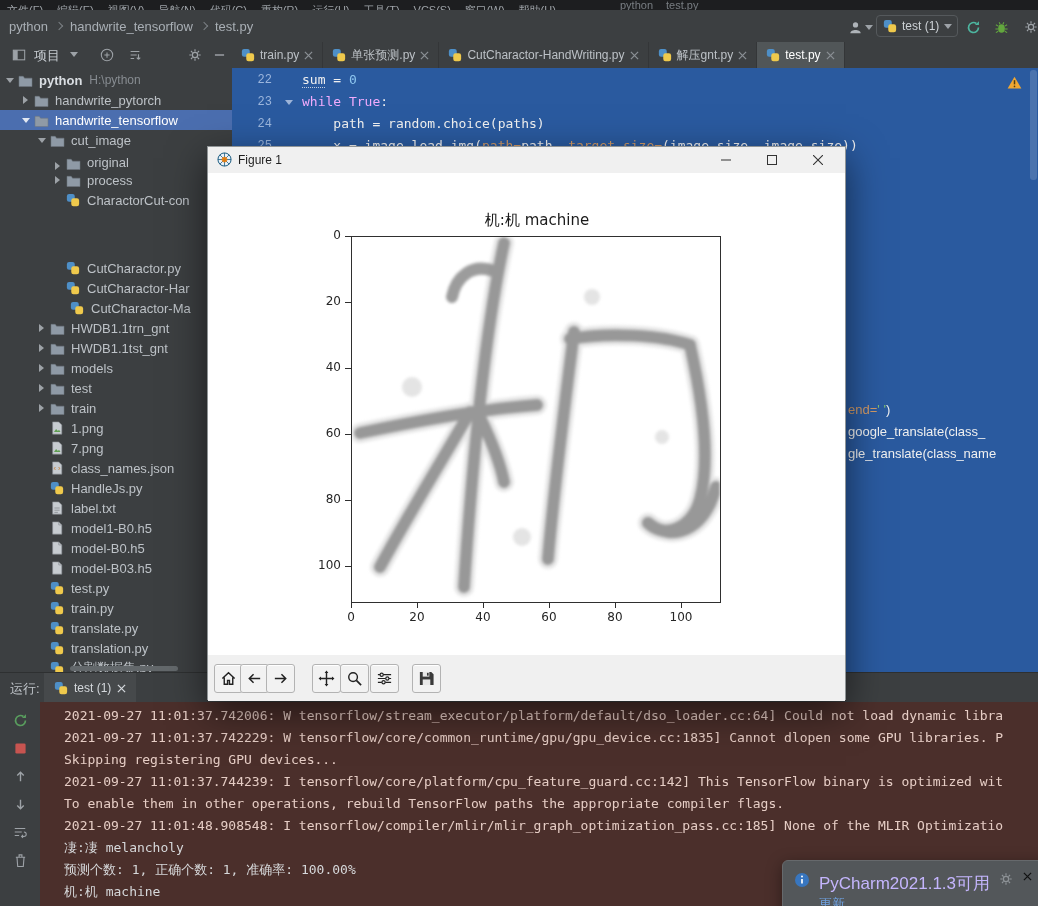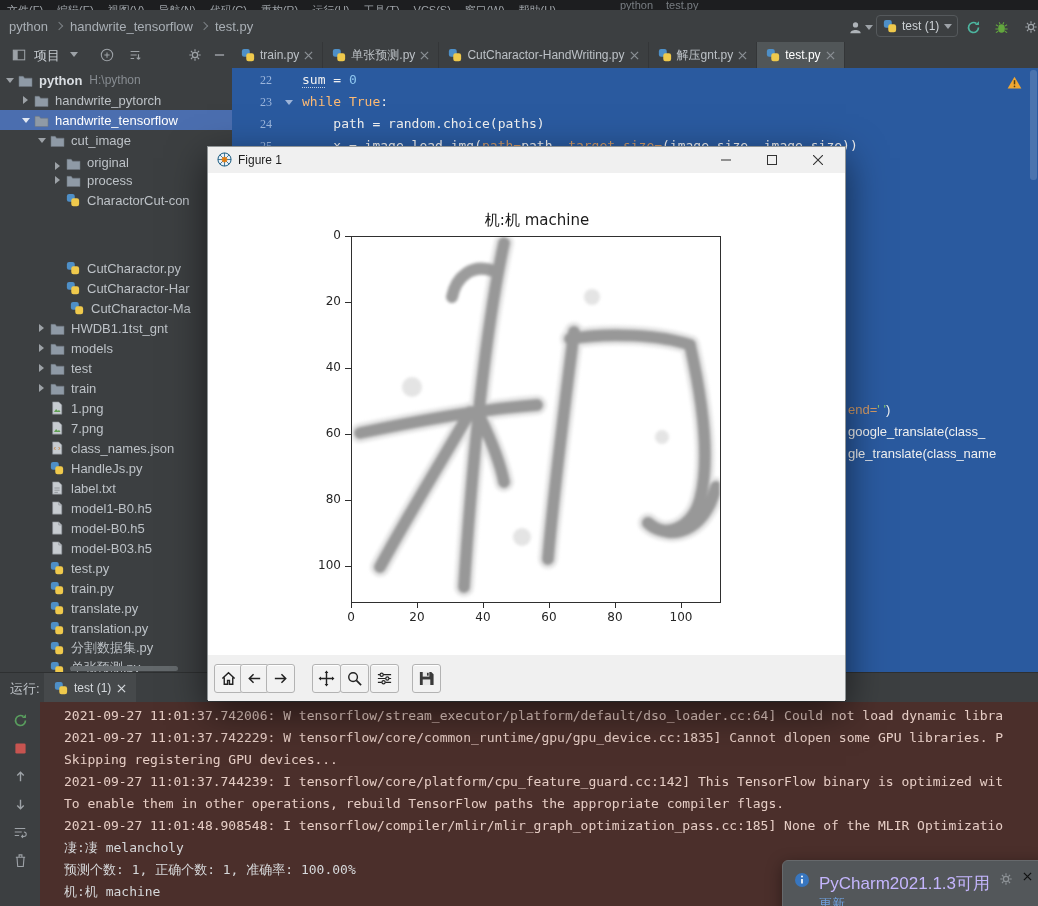--- a/index.html
+++ b/index.html
@@ -42,23 +42,23 @@
   .tree-icon{width:16px;display:flex;justify-content:center;flex:none;margin-left:2px}
   .tree-label{margin-left:6px}
   .tree-label.bold{font-weight:bold;color:#dadee2}
   .tree-row.selected .tree-label{color:#fff}
   .tree-extra{margin-left:7px;color:#878c91;font-size:12px}
   .hscroll{position:absolute;left:70px;top:598px;width:108px;height:5px;border-radius:3px;background:#63686b}
 
   
   #editor{position:absolute;top:68px;left:232px;right:0;height:604px;background:#2a5a9f;overflow:hidden}
   .code-line{position:absolute;left:0;right:8px;height:22px}
-  .lnum{position:absolute;left:0;width:40px;text-align:right;top:3px;color:#9cb6dd;font-size:12px;font-family:Liberation Serif, serif}
+  .lnum{position:absolute;left:0;width:40px;text-align:right;top:3px;color:#9cb6dd;font-size:12px;font-family:Liberation Mono, monospace}
   .code{position:absolute;left:70px;top:2px;white-space:pre;color:#f0f0f0;font-family:"DejaVu Sans Mono",monospace;font-size:13px}
-  .c-kw{color:#fdba74}
+  .c-kw{color:#f0abfc}
   .c-param{color:#d19a66}
   .c-str{color:#7ec26a}
   .c-num{color:#8ec7f0}
   .c-u{border-bottom:1px dotted #c3cede}
   .fold{position:absolute;left:53px;top:8px;width:0;height:0;border-left:4px solid transparent;border-right:4px solid transparent;border-top:5px solid #9db4d8}
   .code-frag{position:absolute;left:616px;height:22px;padding-top:2px;white-space:pre;font-family:Liberation Sans, sans-serif;font-size:13px;color:#f0f0f0;box-sizing:border-box}
   .inspection{position:absolute;right:16px;top:8px;display:flex}
   .vscroll{position:absolute;right:1px;top:0;width:7px;height:100%}
   .vscroll .thumb{position:absolute;top:2px;left:0;width:7px;height:110px;background:rgba(255,255,255,.16);border-radius:3px}
 
@@ -370,20 +370,31 @@
         </div>
         <div class="tree-row" style="padding-left: 56px; align-items: center;">
           <span class="chev-wrap"></span>
           <span class="tree-icon">
             <svg viewBox="0 0 16 16" width="14" height="14">
               <rect x="1" y="1" width="9" height="9" rx="2.5" fill="#4e8fc7"></rect>
               <rect x="6" y="6" width="9" height="9" rx="2.5" fill="#efc94c"></rect>
             </svg>
           </span>
           <span class="tree-label">CutCharactor-Ma</span>
+        </div>
+        <div class="tree-row" style="padding-left: 36px;">
+          <span class="chev-wrap">
+            <span class="chev-r"></span>
+          </span>
+          <span class="tree-icon">
+            <svg viewBox="0 0 16 14" width="15" height="13">
+              <path d="M1 2.5 h4.5 l1.5 2 H15 v9 H1 Z" fill="#8f9aa6" stroke="#6e7880" stroke-width="0.6"></path>
+            </svg>
+          </span>
+          <span class="tree-label">HWDB1.1trn_gnt</span>
         </div>
         <div class="tree-row" style="padding-left: 36px;">
           <span class="chev-wrap">
             <span class="chev-r"></span>
           </span>
           <span class="tree-icon">
             <svg viewBox="0 0 16 14" width="15" height="13">
               <path d="M1 2.5 h4.5 l1.5 2 H15 v9 H1 Z" fill="#8f9aa6" stroke="#6e7880" stroke-width="0.6"></path>
             </svg>
           </span>

